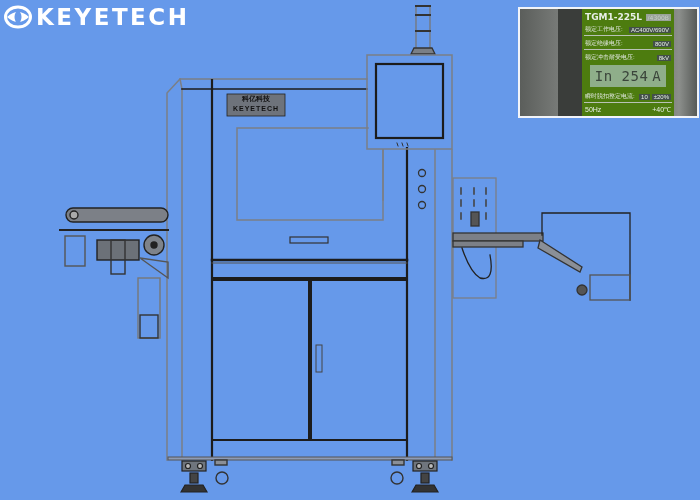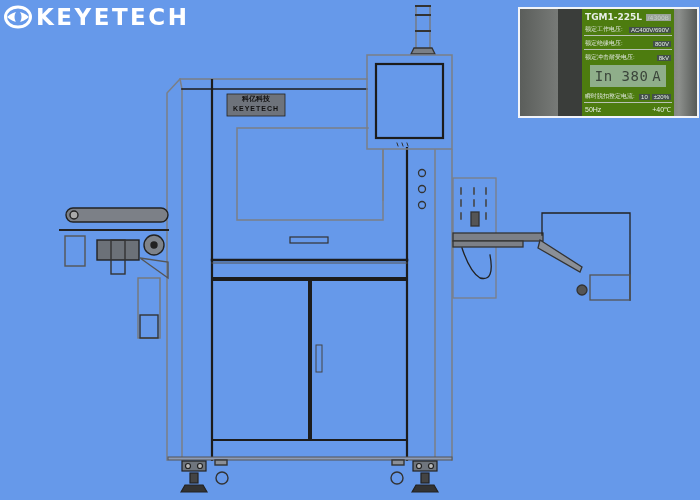--- a/index.html
+++ b/index.html
@@ -172,21 +172,21 @@
       <span class="cn">额定绝缘电压:</span>
       <span class="val">800V</span>
     </div>
     <div class="line" style="top:40px;"></div>
     <div class="row" style="top:44px;">
       <span class="cn">额定冲击耐受电压:</span>
       <span class="val">8kV</span>
     </div>
     <div class="lcd">
       <span>In</span>&nbsp;
-      <span>380</span>
+      <span>254</span>
       <span class="unit">A</span>
     </div>
     <div class="row" style="top:83px;">
       <span class="cn">瞬时脱扣整定电流:</span>
       <span><span class="val">10</span> <span class="val">±20%</span></span>
     </div>
     <div class="line" style="top:93px;"></div>
     <div class="row" style="top:96px;">
       <span>50Hz</span>
       <span>+40℃</span>

